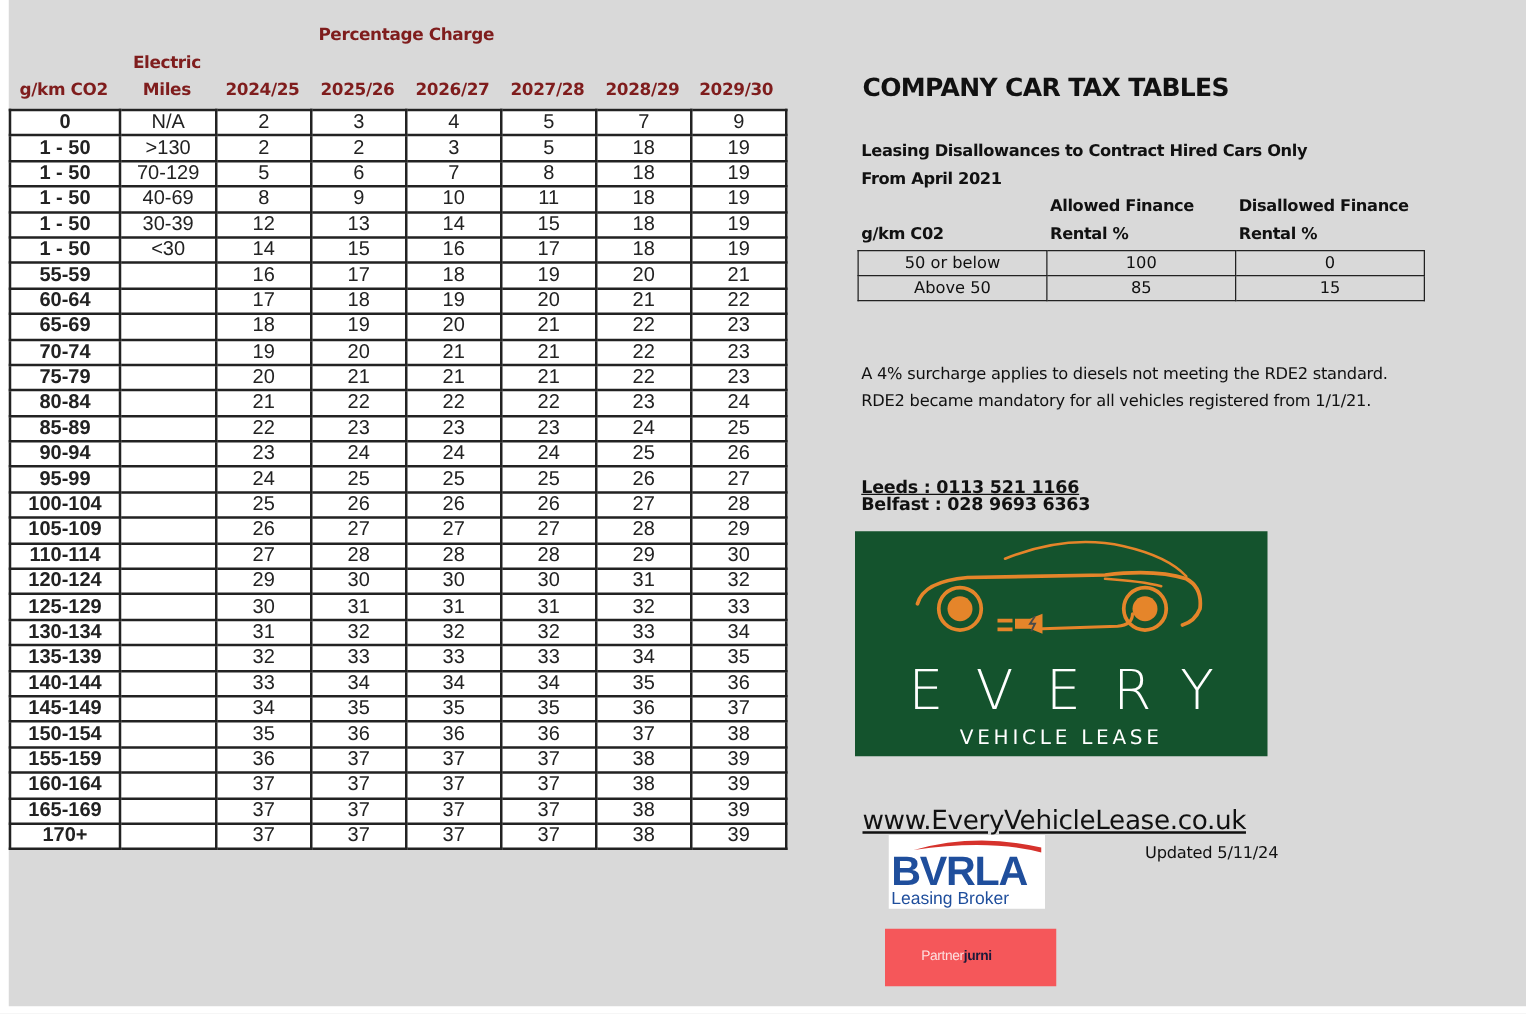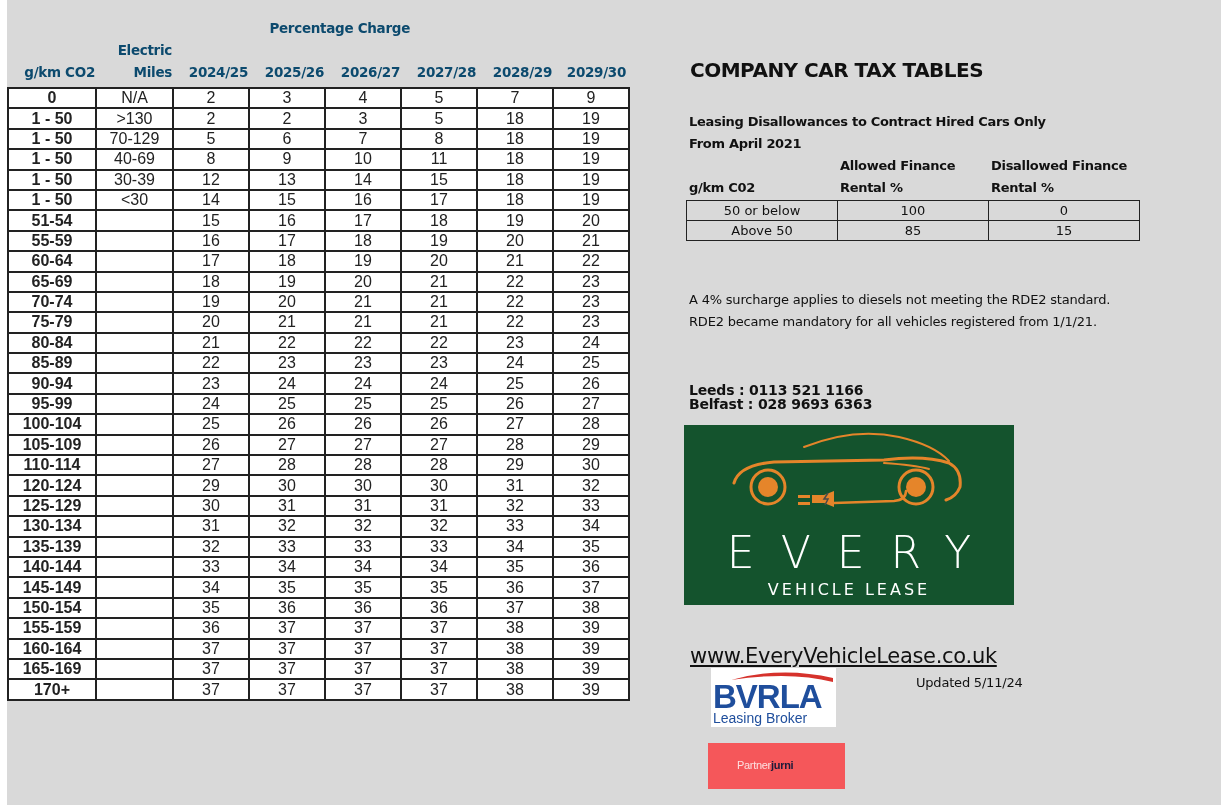--- a/index.html
+++ b/index.html
@@ -1,19 +1,19 @@
 <!DOCTYPE html>
 <html><head>
 <meta charset="utf-8">
 <style>
   html, body { margin:0; padding:0; }
   body { width:1221px; height:811px; background:#ffffff; position:relative; overflow:hidden;
          font-family:"Liberation Sans", sans-serif; color:#111; }
   .page { position:absolute; left:7px; top:0; width:1214px; height:805px; background:#d9d9d9; }
-  .hdr { position:absolute; font-family:"DejaVu Sans", sans-serif; font-weight:bold; font-size:13.5px; color:#0c4a6e; text-align:right; letter-spacing:-0.3px; }
+  .hdr { position:absolute; font-family:"DejaVu Sans", sans-serif; font-weight:bold; font-size:13.5px; color:#7f1d1d; text-align:center; letter-spacing:-0.3px; }
   table.tax { position:absolute; left:7px; top:87px; border-collapse:collapse; background:#fff; }
   table.tax td { border:2px solid #222; height:18.4px; padding:0; text-align:center; font-size:16px; line-height:18px; color:#222; }
   table.tax td.band { font-weight:bold; font-size:16px; }
   table.tax col.c0 { width:88px; } table.tax col.c1 { width:77px; }
   table.tax col.cy { width:76px; }
   .title { position:absolute; left:690px; top:58px; font-family:"DejaVu Sans", sans-serif; font-weight:bold; font-size:20px; letter-spacing:-0.5px; }
   .bold { position:absolute; font-family:"DejaVu Sans", sans-serif; font-weight:bold; font-size:13px; letter-spacing:-0.3px; }
   table.dis { position:absolute; left:686px; top:200px; border-collapse:collapse; }
   table.dis td { border:1.5px solid #222; height:19px; padding:0; text-align:center; font-family:"DejaVu Sans", sans-serif; font-size:13px; width:150px; }
   .note { position:absolute; left:689px; font-family:"DejaVu Sans", sans-serif; font-size:13px; letter-spacing:-0.2px; }
@@ -112,30 +112,20 @@
         <td class="band">1 - 50</td>
         <td>&lt;30</td>
         <td>14</td>
         <td>15</td>
         <td>16</td>
         <td>17</td>
         <td>18</td>
         <td>19</td>
       </tr>
       <tr>
-        <td class="band">51-54</td>
-        <td></td>
-        <td>15</td>
-        <td>16</td>
-        <td>17</td>
-        <td>18</td>
-        <td>19</td>
-        <td>20</td>
-      </tr>
-      <tr>
         <td class="band">55-59</td>
         <td></td>
         <td>16</td>
         <td>17</td>
         <td>18</td>
         <td>19</td>
         <td>20</td>
         <td>21</td>
       </tr>
       <tr>
@@ -381,21 +371,21 @@
     <td>Above 50</td>
     <td>85</td>
     <td>15</td>
   </tr>
 </tbody>
   </table>
 
 <div class="note" style="top:292px;">A 4% surcharge applies to diesels not meeting the RDE2 standard.</div>
 <div class="note" style="top:314px;">RDE2 became mandatory for all vehicles registered from 1/1/21.</div>
 <div class="contact" style="top:359px;margin-top:37px;">Belfast : 028 9693 6363</div>
-<div class="contact" style="top:382px;">Leeds : 0113 521 1166</div>
+<div class="contact" style="top:382px;text-decoration:underline;">Leeds : 0113 521 1166</div>
 
 <div class="logo">
   <svg width="330" height="100" viewBox="0 0 330 100" style="position:absolute;left:0;top:0;">
     <g fill="none" stroke="#e5852a" stroke-linecap="round">
       <path d="M120 22 Q170 2 215 12 Q250 20 265 36" stroke-width="2"></path>
       <path d="M50 58 Q55 40 90 37 L200 35 Q240 30 265 38 Q278 45 276 62 Q272 72 262 75" stroke-width="3"></path>
       <path d="M200 38 Q230 40 245 44" stroke-width="2"></path>
       <circle cx="84" cy="62" r="17" stroke-width="3"></circle>
       <circle cx="232" cy="62" r="17" stroke-width="3"></circle>
       <path d="M150 78 L210 76 Q222 75 222 66" stroke-width="2.5"></path>

